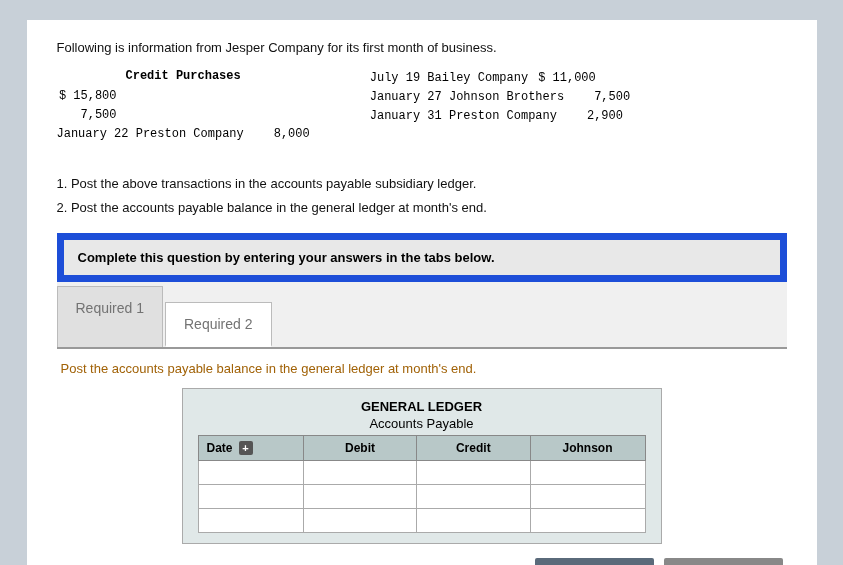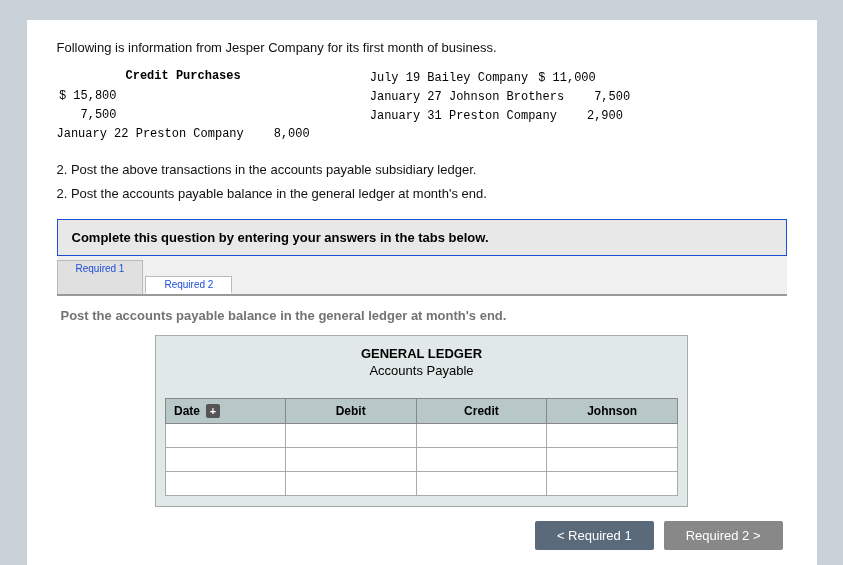--- a/index.html
+++ b/index.html
@@ -20,21 +20,21 @@
       padding: 20px 30px 20px 30px;
     }
     .intro-text {
       font-size: 13px;
       margin-bottom: 14px;
       color: #111;
     }
     .info-table-wrapper {
       display: flex;
       gap: 60px;
-      margin-bottom: 14px;
+      margin-bottom: 28px;
       font-size: 12px;
       font-family: 'Courier New', monospace;
     }
     .info-section h4 {
       font-size: 12px;
       font-weight: bold;
       margin-bottom: 4px;
       font-family: 'Courier New', monospace;
       text-align: center;
     }
@@ -47,76 +47,75 @@
     .info-amount { text-align: right; min-width: 60px; }
     .instructions {
       font-size: 13px;
       margin-bottom: 14px;
       line-height: 1.7;
       color: #111;
     }
     .instructions p { margin-bottom: 2px; }
     .complete-box {
       background: #e8e8e8;
-      border: 1px solid #1d4ed8;
+      border: 7px solid #1d4ed8;
       padding: 10px 14px;
       font-size: 13px;
       font-weight: bold;
       margin-bottom: 0px;
     }
     .tabs-row {
       display: flex;
       border-bottom: 2px solid #999;
       margin-bottom: 12px;
       margin-top: 0;
       background: #f0f0f0;
     }
     .tab {
-      padding: 2px 18px;
-      font-size: 10px;
+      padding: 13px 18px;
+      font-size: 14px;
       border: 1px solid #bbb;
       border-bottom: none;
       background: #e0e0e0;
       cursor: pointer;
-      color: #1d4ed8;
+      color: #737373;
       margin-right: 2px;
       margin-top: 4px;
     }
     .tab.active {
       background: #fff;
       border-bottom: 2px solid #fff;
       font-weight: normal;
       margin-top: 20px;
     }
     .tab-content-area {
       padding: 0 4px;
     }
     .post-instruction {
       font-size: 13px;
       margin-bottom: 12px;
-      color: #737373;
-      font-weight: bold;
+      color: #a16207;
     }
     .ledger-container {
       background: #e0e8e8;
       border: 1px solid #aaa;
-      padding: 10px 9px;
-      width: 533px;
+      padding: 10px 15px;
+      width: 480px;
       margin: 0 auto;
     }
     .ledger-title {
       text-align: center;
       font-weight: bold;
       font-size: 13px;
       margin-bottom: 2px;
     }
     .ledger-subtitle {
       text-align: center;
       font-size: 13px;
-      margin-bottom: 20px;
+      margin-bottom: 4px;
     }
     .ledger-table {
       width: 100%;
       border-collapse: collapse;
       font-size: 12px;
     }
     .ledger-table th {
       background: #b8c8c8;
       border: 1px solid #888;
       padding: 5px 8px;
@@ -211,21 +210,21 @@
         <span class="info-amount">7,500</span>
       </div>
       <div class="info-row">
         <span class="info-label">January 31 Preston Company</span>
         <span class="info-amount">2,900</span>
       </div>
     </div>
   </div>
 
   <div class="instructions">
-    <p>2. Post the above transactions in the accounts payable subsidiary ledger.</p>
+    <p>1. Post the above transactions in the accounts payable subsidiary ledger.</p>
     <p>2. Post the accounts payable balance in the general ledger at month's end.</p>
   </div>
 
   <div class="complete-box">Complete this question by entering your answers in the tabs below.</div>
 
   <div class="tabs-row">
     <div class="tab">Required 1</div>
     <div class="tab active">Required 2</div>
   </div>
 

